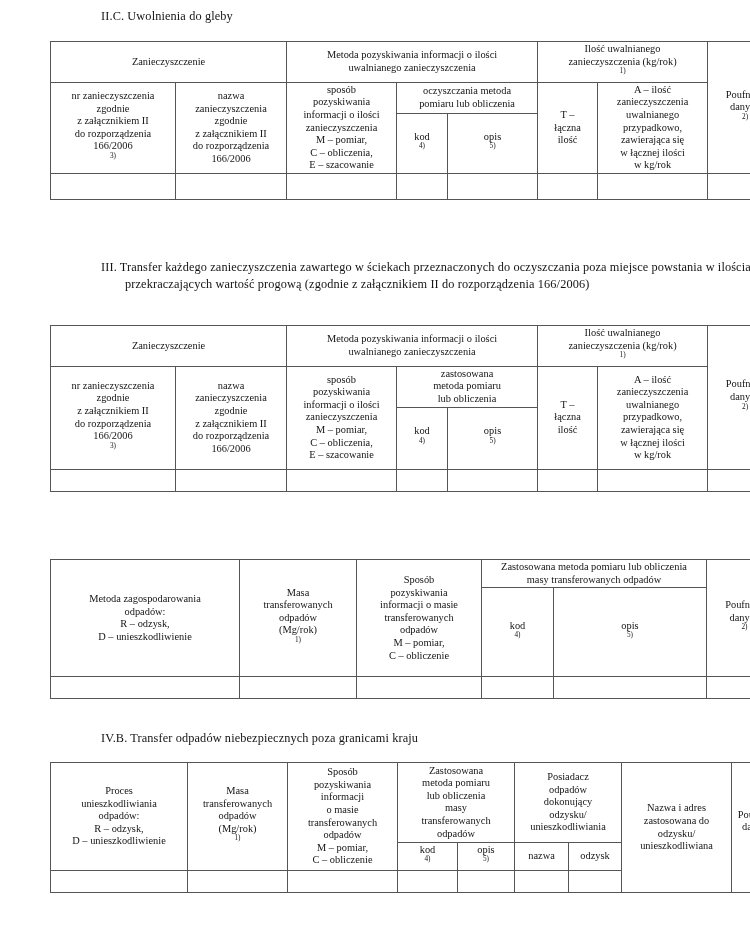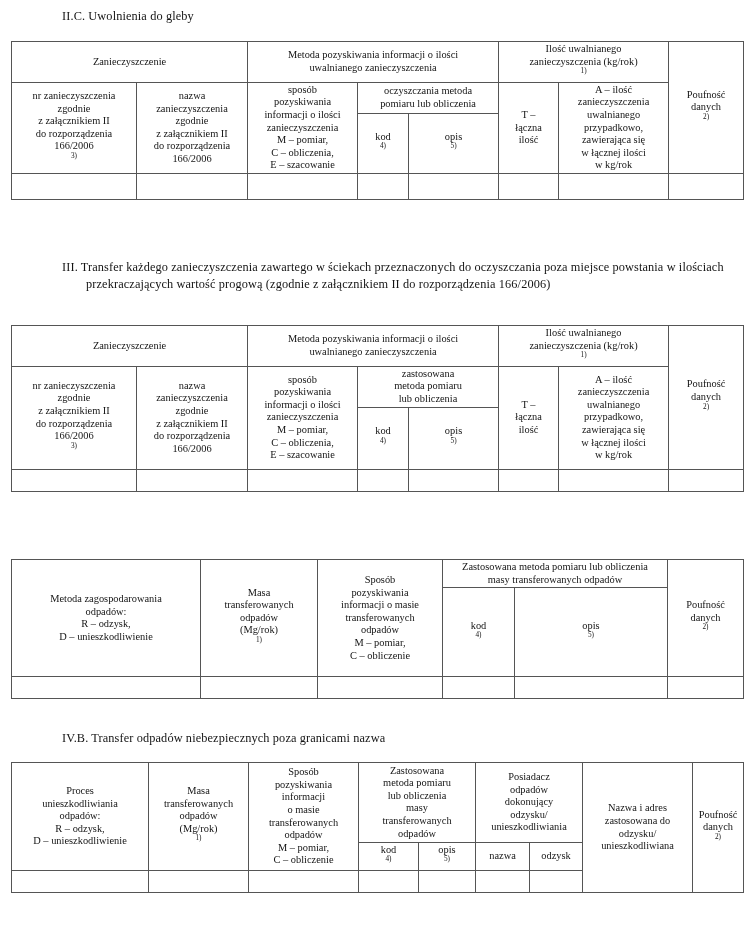--- a/index.html
+++ b/index.html
@@ -15,20 +15,21 @@
     color: #1a1a1a;
     -webkit-font-smoothing: antialiased;
     position: relative;
     overflow: hidden;
   }
   .page {
     position: relative;
     width: 594px;
     height: 930px;
     box-sizing: border-box;
+    margin-left: 39px;
   }
 
   
   .section-heading {
     position: absolute;
     font-size: 12.3px;
     line-height: 16.6px;
     color: #141414;
     letter-spacing: 0.01em;
   }
@@ -334,21 +335,21 @@
         <td class="blank"></td>
         <td class="blank"></td>
         <td class="blank"></td>
         <td class="blank"></td>
         <td class="blank"></td>
       </tr>
     </tbody>
   </table>
 
   <div class="section-heading" style="left:62px; top:730px; width:650px;">
-    <span class="hang">IV.B. Transfer odpadów niebezpiecznych poza granicami nazwa</span>
+    <span class="hang">IV.B. Transfer odpadów niebezpiecznych poza granicami kraju</span>
   </div>
 
   <table class="form-table" style="left:11px; top:762px; width:732px;">
     <colgroup>
       <col style="width:137px">
         <col style="width:100px">
         <col style="width:110px">
       <col style="width:60px">
         <col style="width:57px">
         <col style="width:54px">

